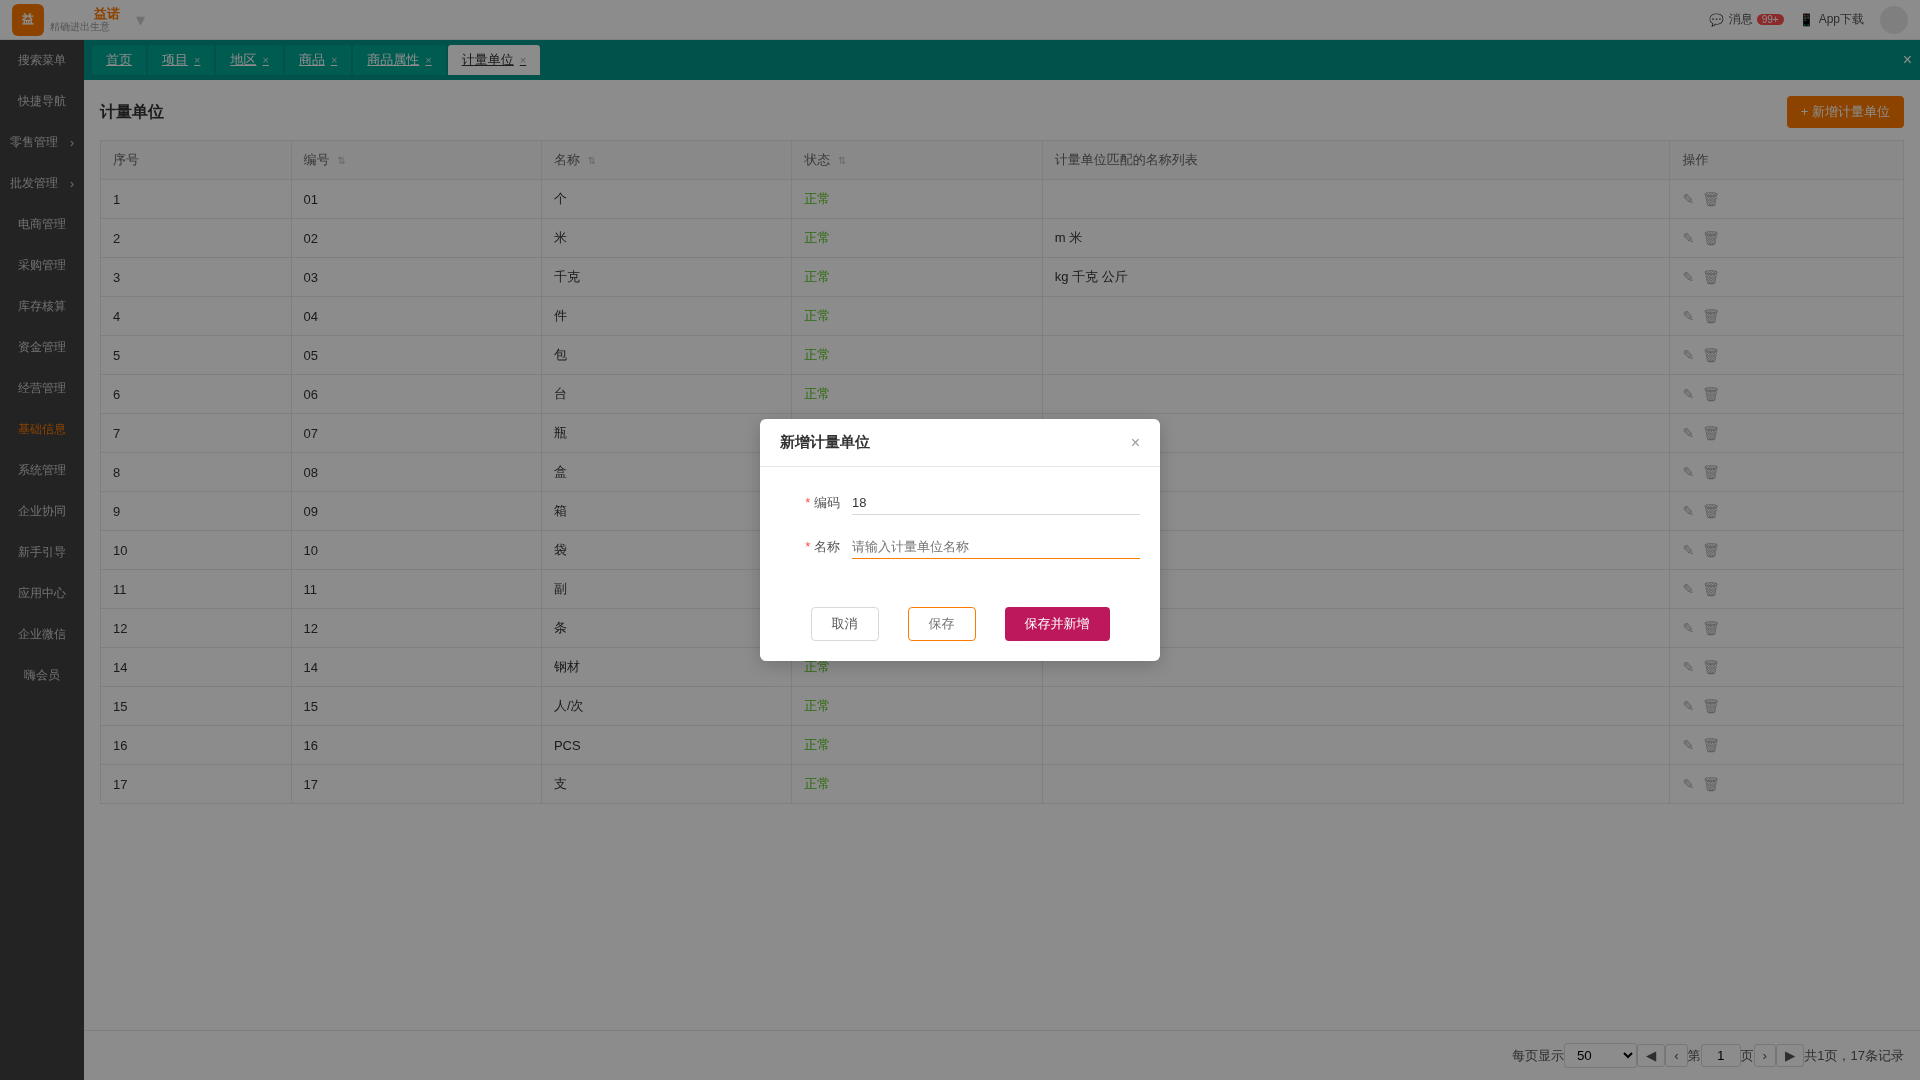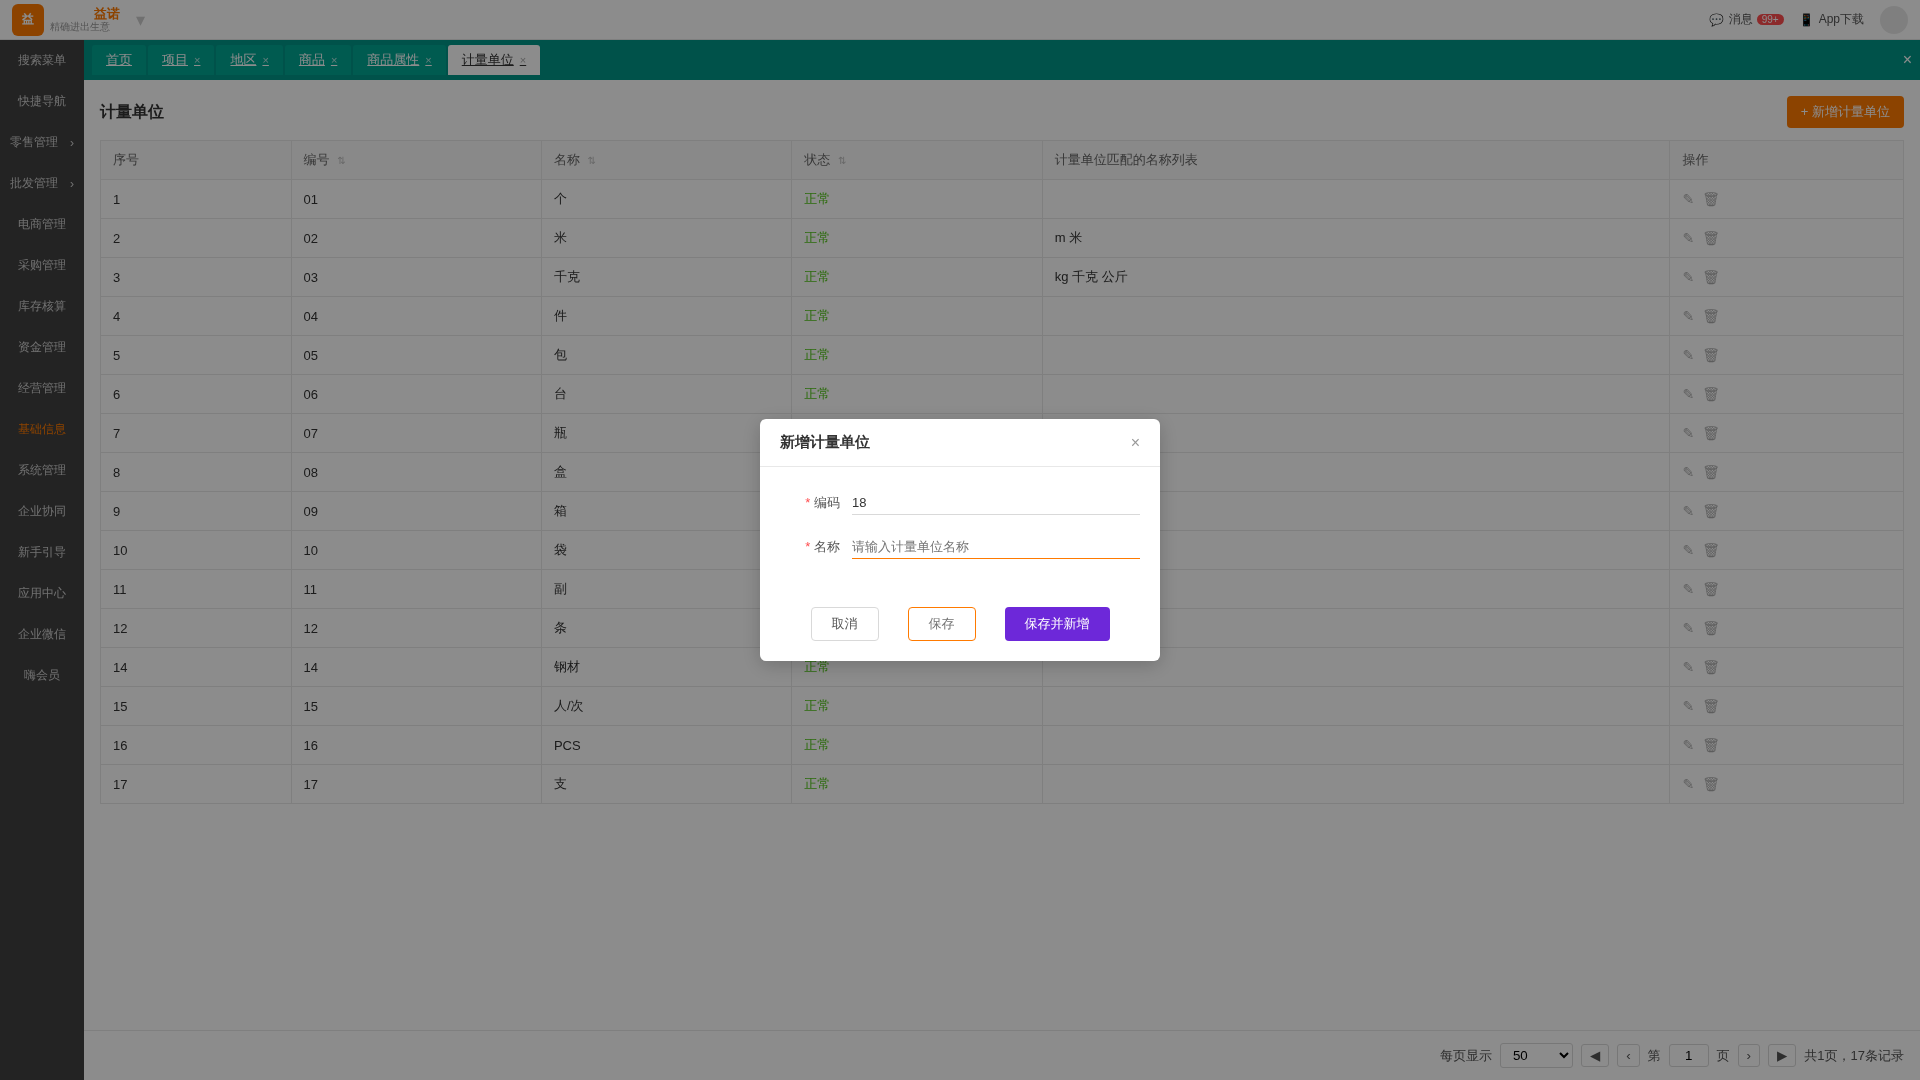--- a/index.html
+++ b/index.html
@@ -40,40 +40,40 @@
     
     .data-table { width: 100%; border-collapse: collapse; font-size: 13px; }
     .data-table th { background: #fafafa; border: 1px solid #e8e8e8; padding: 10px 12px; text-align: left; color: #666; font-weight: normal; white-space: nowrap; }
     .data-table td { border: 1px solid #e8e8e8; padding: 10px 12px; color: #333; }
     .status-normal { color: #52c41a; }
     .action-icons { display: flex; gap: 8px; }
     .action-icon { color: #aaa; cursor: pointer; font-size: 14px; }
     .sort-icon { color: #bbb; font-size: 10px; margin-left: 4px; }
 
     
-    .pagination { display: flex; align-items: center; justify-content: flex-end; padding: 12px 16px; gap: 8px; font-size: 13px; color: #555; background: white; border-top: 1px solid #e8e8e8; }
+    .pagination { display: flex; align-items: center; justify-content: flex-end; padding: 12px 16px; font-size: 13px; color: #555; background: white; border-top: 1px solid #e8e8e8; }
     .page-btn { border: 1px solid #d9d9d9; background: white; padding: 3px 8px; border-radius: 3px; cursor: pointer; color: #555; }
     .page-input { width: 40px; text-align: center; border: 1px solid #d9d9d9; padding: 3px 4px; border-radius: 3px; }
     .page-select { border: 1px solid #d9d9d9; padding: 3px 20px 3px 8px; border-radius: 3px; background: white; }
 
     
     .modal-overlay { position: fixed; top: 0; left: 0; width: 100%; height: 100%; background: rgba(0,0,0,0.45); z-index: 1000; display: flex; align-items: center; justify-content: center; }
     .modal { background: white; border-radius: 6px; width: 400px; box-shadow: 0 4px 20px rgba(0,0,0,0.2); }
     .modal-header { padding: 14px 20px; border-bottom: 1px solid #e8e8e8; display: flex; align-items: center; justify-content: space-between; }
     .modal-title { font-size: 15px; font-weight: bold; color: #333; }
     .modal-close { color: #999; cursor: pointer; font-size: 16px; background: none; border: none; }
     .modal-body { padding: 24px 20px 16px; }
     .form-row { display: flex; align-items: center; margin-bottom: 20px; }
     .form-label { width: 60px; text-align: right; margin-right: 12px; color: #555; font-size: 13px; }
     .form-input { flex: 1; border: none; border-bottom: 1px solid #d9d9d9; padding: 4px 0; font-size: 13px; outline: none; color: #333; }
     .form-input.active-field { border-bottom-color: #ff7a00; }
     .modal-footer { padding: 12px 20px 20px; display: flex; justify-content: center; gap: 29px; }
     .btn-cancel { border: 1px solid #d9d9d9; background: white; color: #555; padding: 7px 20px; border-radius: 4px; cursor: pointer; font-size: 13px; }
     .btn-save { border: none; background: white; color: #737373; border: 1px solid #ff7a00; padding: 7px 20px; border-radius: 4px; cursor: pointer; font-size: 13px; }
-    .btn-save-new { border: none; background: #6d28d9; color: white; padding: 7px 20px; border-radius: 4px; cursor: pointer; font-size: 13px; }
+    .btn-save-new { border: none; background: #be185d; color: white; padding: 7px 20px; border-radius: 4px; cursor: pointer; font-size: 13px; }
     .sidebar-menu-item { color: #ccc; font-size: 12px; padding: 12px 8px; text-align: center; cursor: pointer; display: block; }
     .sidebar-menu-item.active { color: #ff7a00; }
     .sidebar-with-arrow { display: flex; align-items: center; justify-content: space-between; padding: 12px 10px; color: #ccc; font-size: 12px; cursor: pointer; }
   </style>
 </head>
 <body>
 
 <div class="app-wrapper">
 
   <div class="top-bar">

